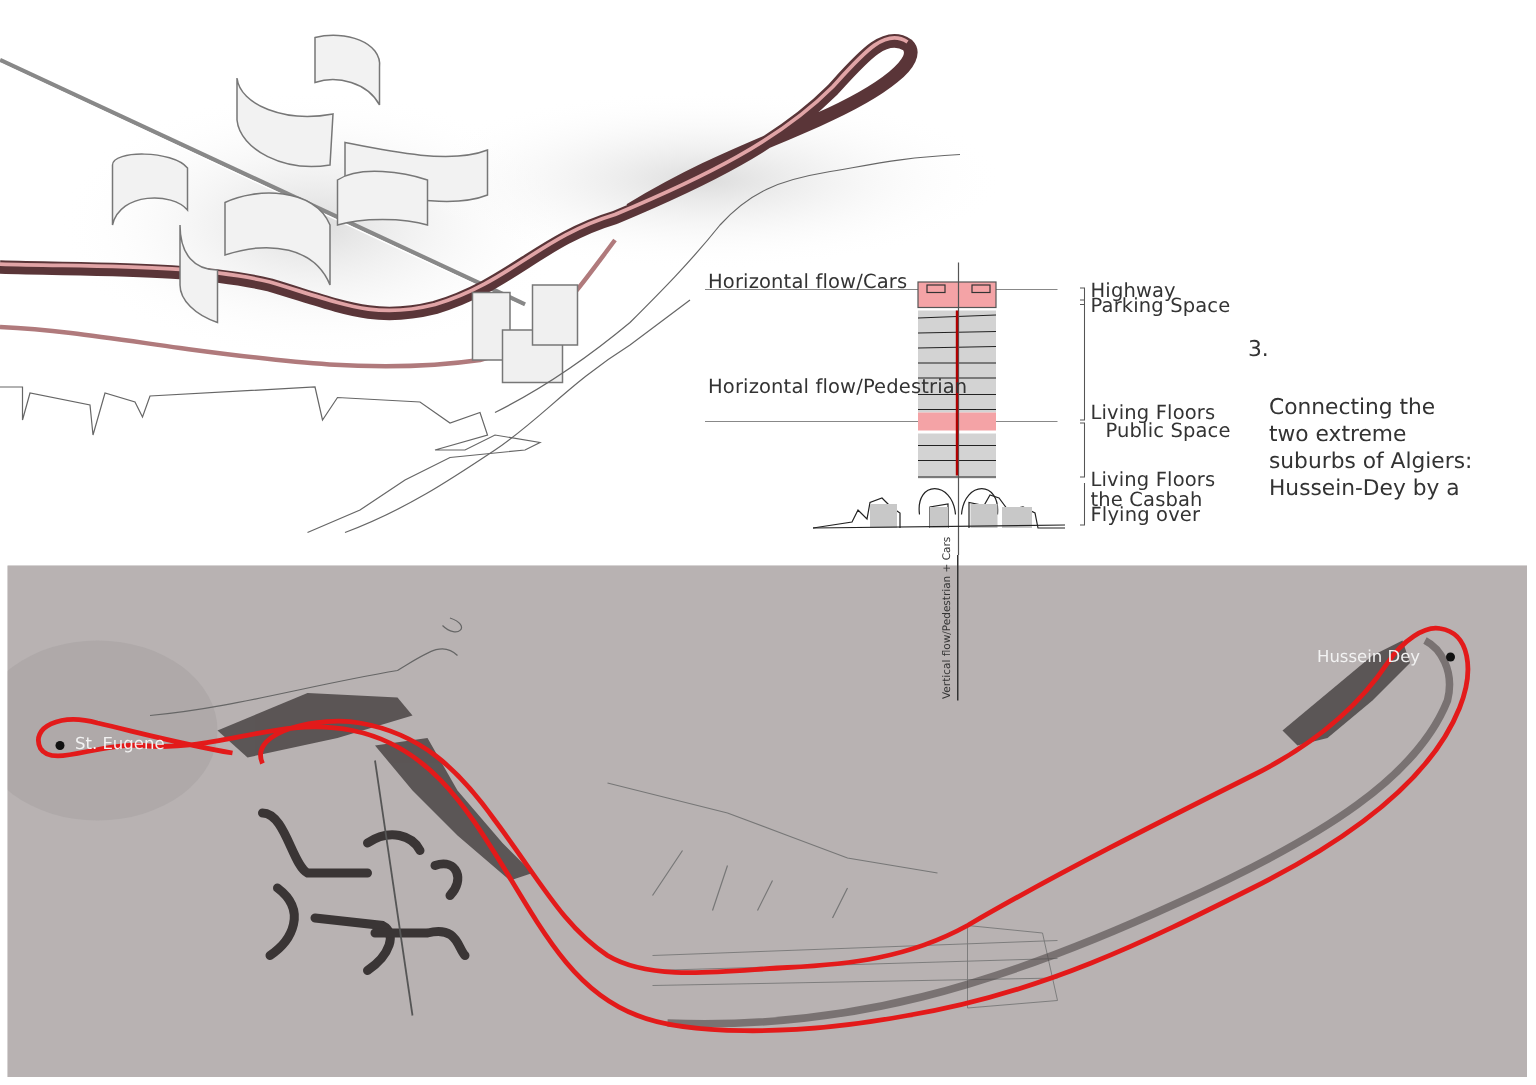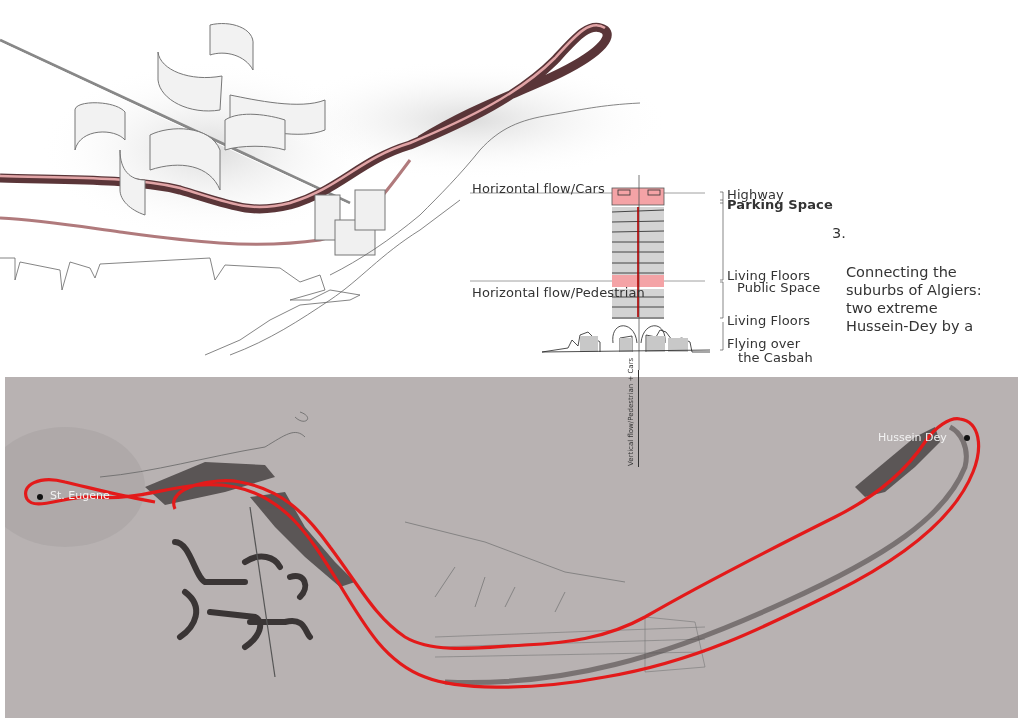--- a/index.html
+++ b/index.html
@@ -103,38 +103,38 @@
     <rect x="187" y="166" width="18" height="16"></rect>
       <rect x="208" y="168" width="20" height="14"></rect>
   </g>
   <line x1="82" y1="182" x2="250" y2="180" stroke="#222" stroke-width="0.8"></line>
 
   <path d="M260,22 L263,22 L263,30 L260,30 M263,30 L263,33 M260,33 L263,33 L263,110 L260,110 M260,112 L263,112 L263,148 L260,148 M263,152 L263,180 L260,180" fill="none" stroke="#555" stroke-width="0.7"></path>
 </svg>
 
 <div id="section-labels-left">
   <div style="left:472px; top:181px;">Horizontal flow/Cars</div>
-  <div style="left:472px; top:285px;">Horizontal flow/Pedestrian</div>
+  <div style="left:472px; top:251px;">Horizontal flow/Pedestrian</div>
 </div>
 <div id="section-labels-right">
   <div style="left:727px; top:187px;">Highway</div>
-  <div style="left:727px; top:197px;font-weight:bold;">Parking Space</div>
+  <div style="left:727px; top:197px;">Parking Space</div>
   <div style="left:727px; top:268px;">Living Floors</div>
   <div style="left:727px; top:280px;margin-left:10px;">Public Space</div>
   <div style="left:727px; top:313px;">Living Floors</div>
   <div style="left:727px; top:336px;text-align:right;">Flying over</div>
-  <div style="left:727px; top:350px;margin-left:11px;">the Casbah</div>
+  <div style="left:727px; top:326px;">the Casbah</div>
 </div>
 
 <div class="abs caption">
   <span class="num">3.</span>
   <div class="body">
     <div>Connecting the</div>
+    <div>two extreme</div>
     <div>suburbs of Algiers:</div>
-    <div>two extreme</div>
     <div>Hussein-Dey by a</div>
   </div>
 </div>
 
 <div id="map" class="abs">
   <svg width="1013" height="341" viewBox="0 0 1013 341">
     <rect width="1013" height="341" fill="#b8b2b2"></rect>
     <ellipse cx="60" cy="110" rx="80" ry="60" fill="#a9a3a3" opacity="0.6"></ellipse>
 
     <g fill="#4a4545" opacity="0.85">

